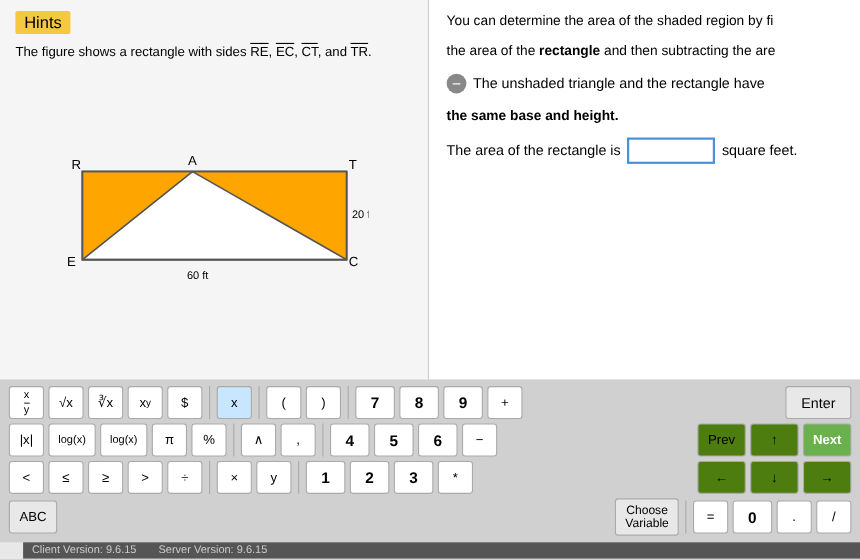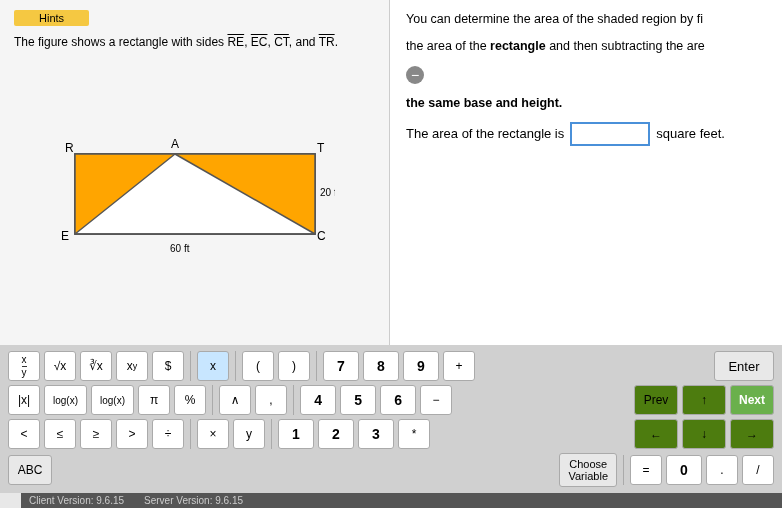--- a/index.html
+++ b/index.html
@@ -30,22 +30,22 @@
       padding: 10px 14px;
       background: #f5f5f5;
       border-right: 1px solid #ccc;
       display: flex;
       flex-direction: column;
     }
 
     .hints-btn {
       background: #f5c842;
       border: none;
-      padding: 2px 25px;
-      font-size: 11px;
+      padding: 2px 8px;
+      font-size: 15px;
       cursor: pointer;
       border-radius: 2px;
       width: fit-content;
       margin-bottom: 8px;
     }
 
     .problem-title {
       font-weight: bold;
       font-size: 14px;
       margin-bottom: 6px;
@@ -269,20 +269,21 @@
 
     <div class="right-panel">
       <p>
         You can determine the area of the shaded region by fi
       </p>
       <p>
         the area of the <strong>rectangle</strong> and then subtracting the are
       </p>
       <div class="answer-row">
         <div class="minus-circle">−</div>
+        <span>The unshaded triangle and the rectangle have</span>
       </div>
       <p>
         <strong>the same base and height.</strong>
       </p>
       <div class="answer-row">
         <span>The area of the rectangle is</span>
         <input class="answer-input" type="text" value="" style="">
         <span>square feet.</span>
       </div>
     </div>

